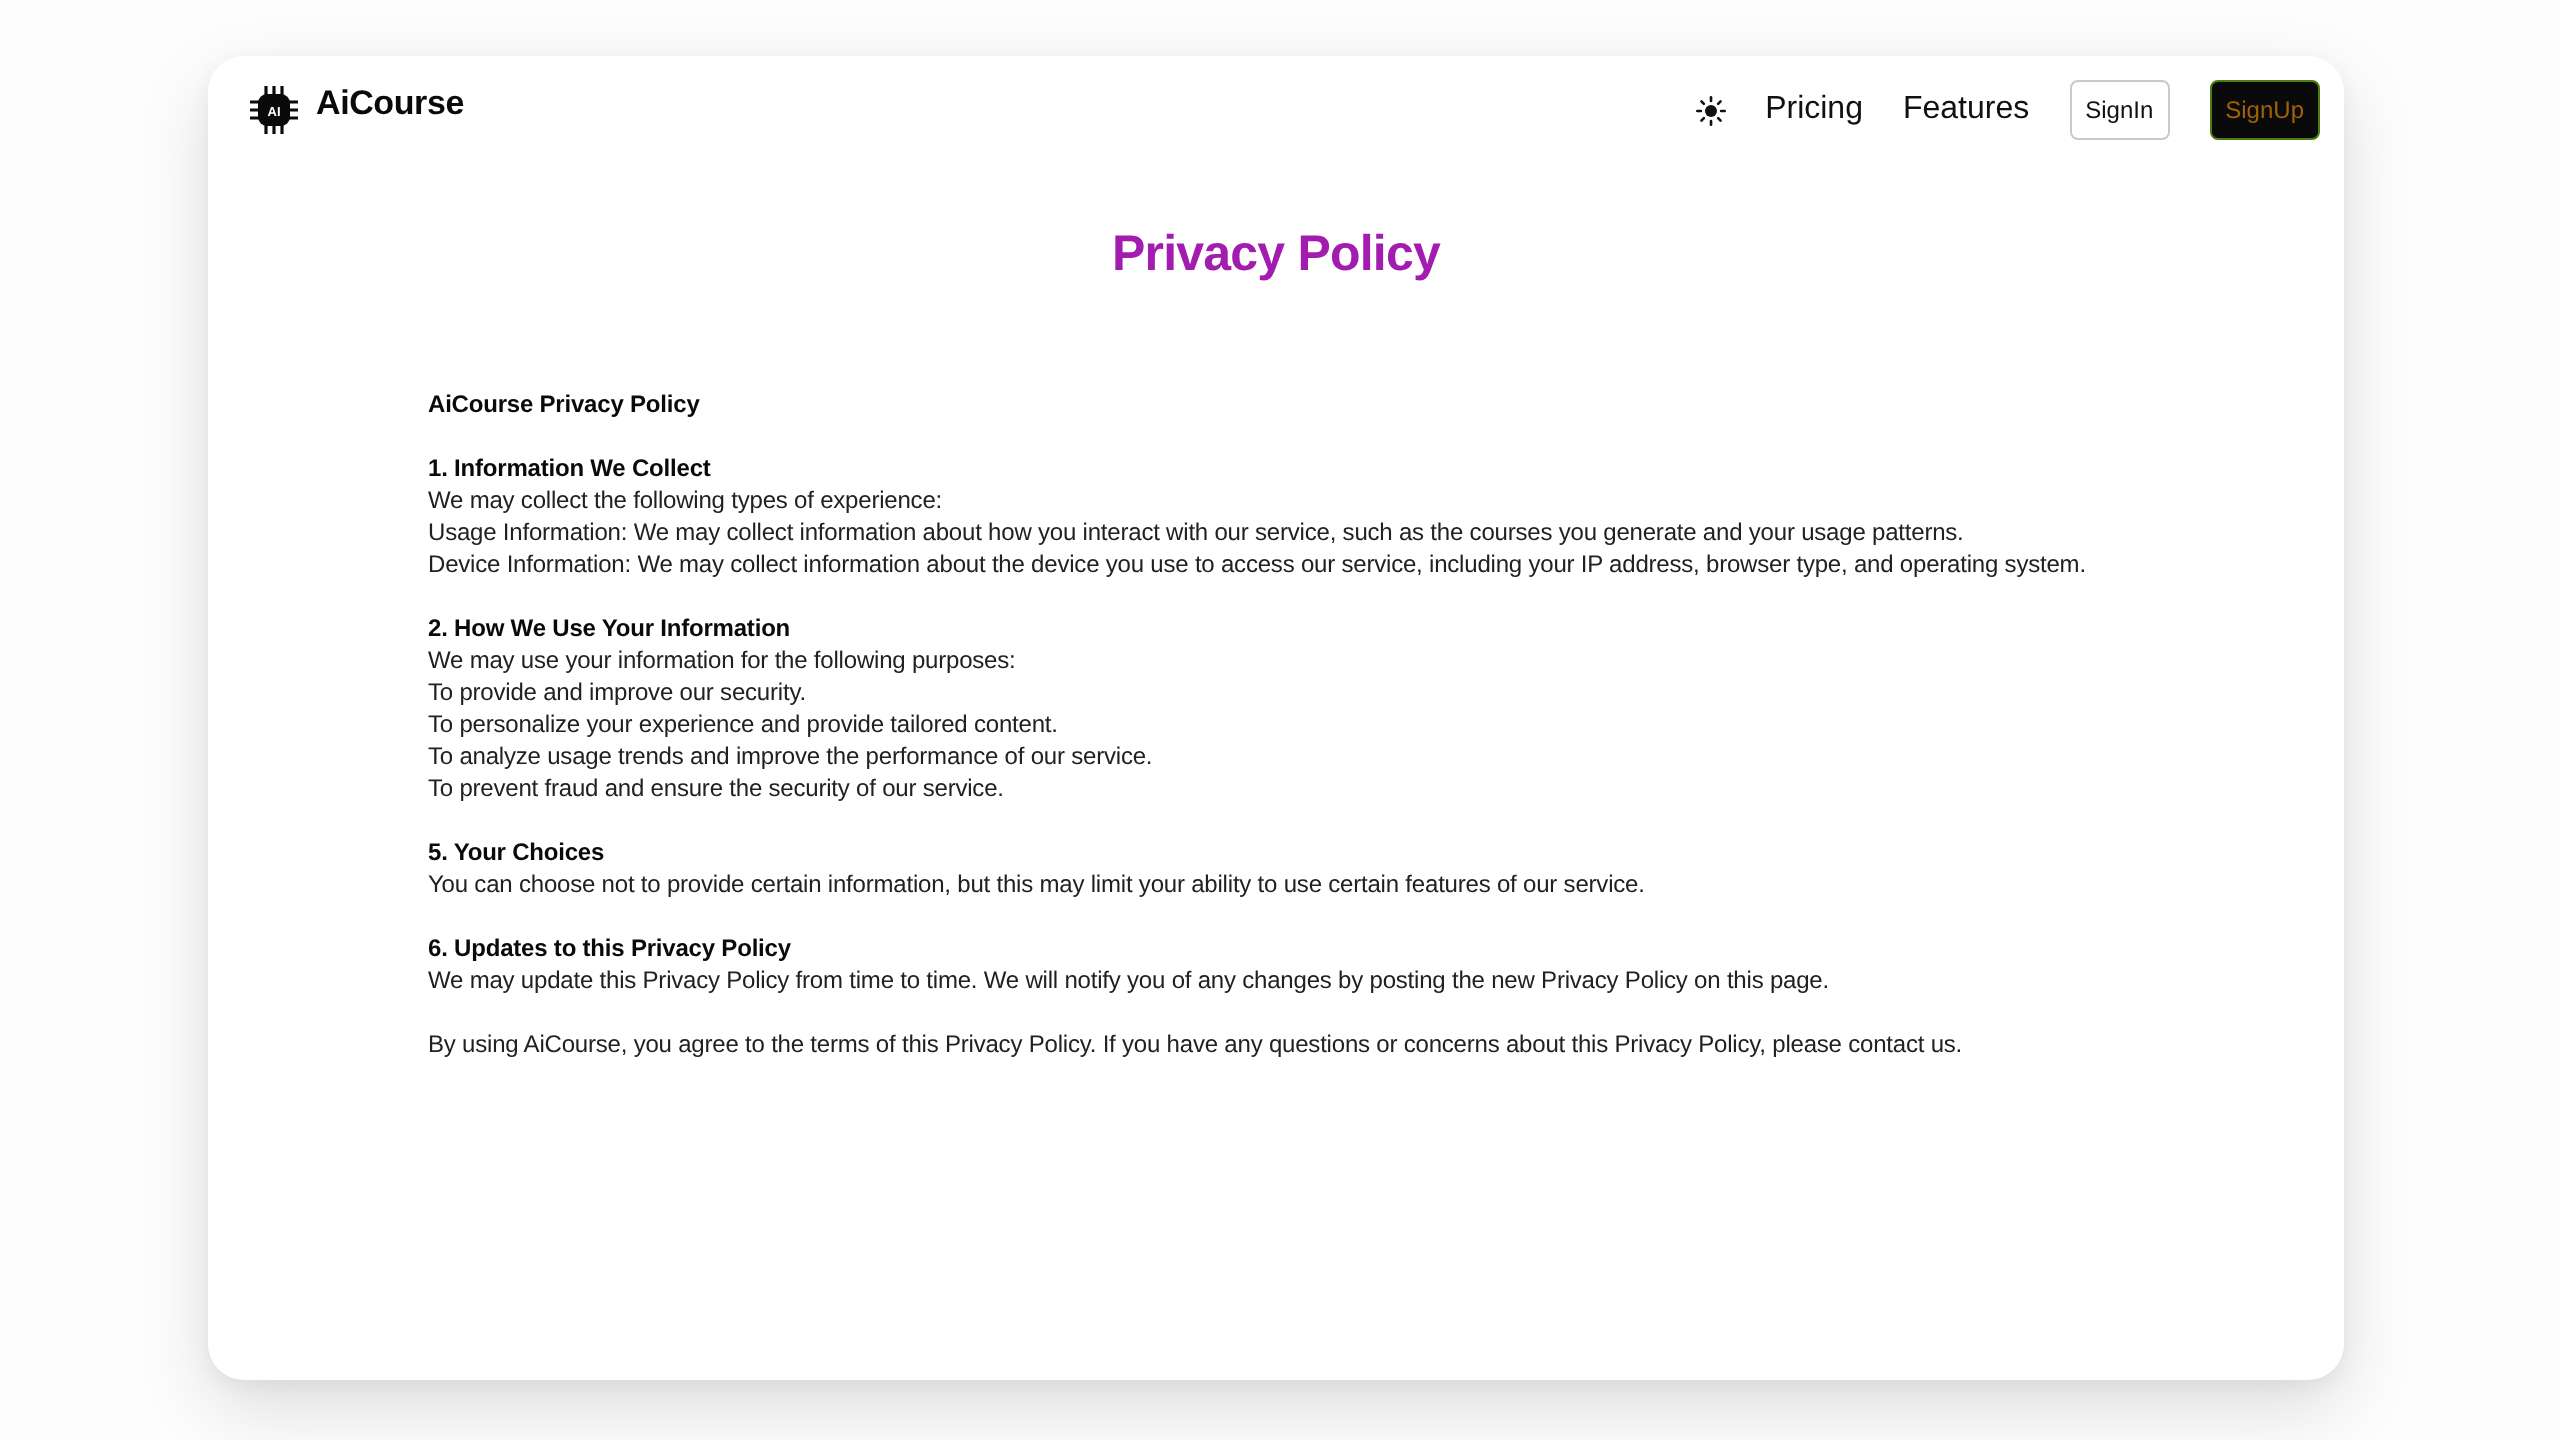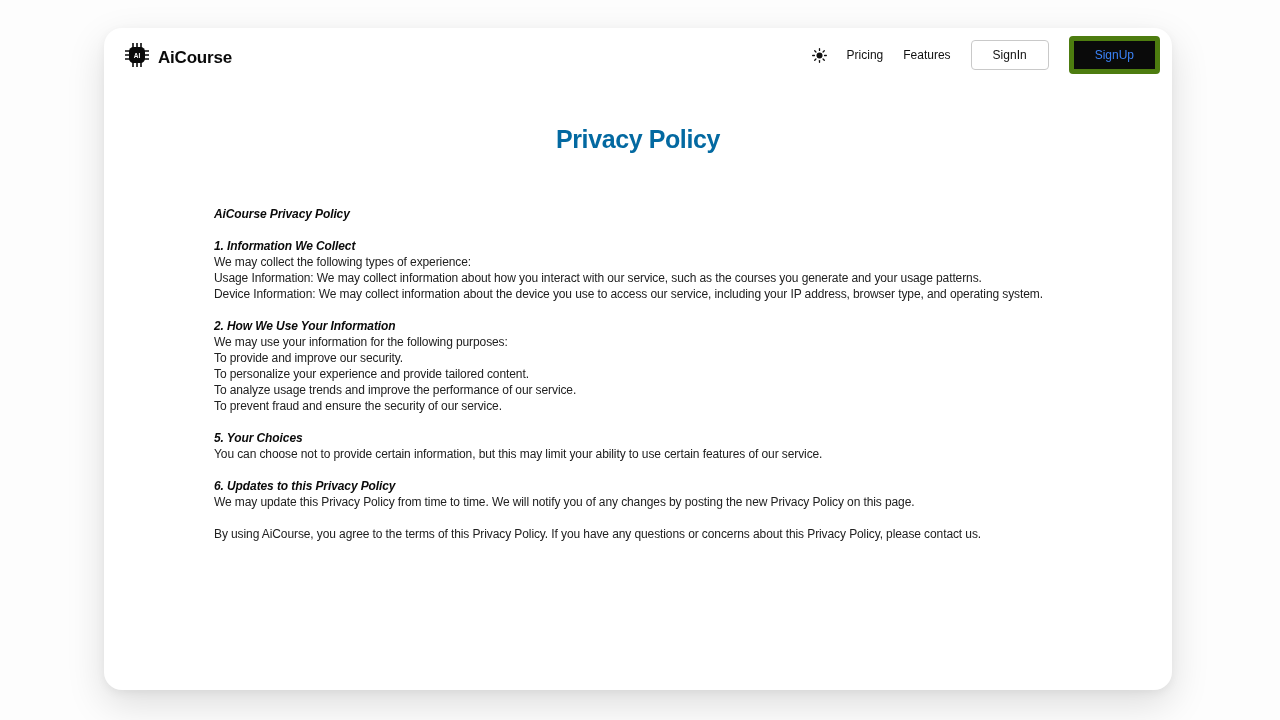--- a/index.html
+++ b/index.html
@@ -19,84 +19,84 @@
     overflow: hidden;
   }
   .navbar {
     display: flex;
     align-items: center;
     height: 54px;
     padding: 0 12px 0 20px;
   }
   .brand {
     display: flex;
-    align-items: flex-end;
+    align-items: flex-start;
     gap: 8px;
     cursor: pointer;
   }
   .brand-name {
     font-size: 17px;
     font-weight: 700;
     letter-spacing: -0.2px;
     color: #0a0a0a;
   }
   .nav-group {
     margin-left: auto;
     display: flex;
     align-items: center;
     gap: 20px;
   }
   .theme-toggle {
     background: none; border: none; cursor: pointer;
     display: flex; align-items: center; padding: 0;
   }
   .nav-link {
-    font-size: 12px;
+    font-size: 16px;
     color: #111111;
     cursor: pointer;
     text-decoration: none;
   }
   .btn {
     font-family: "Liberation Sans", "DejaVu Sans", sans-serif;
     font-size: 12px;
     border-radius: 4px;
-    padding: 8px 21px;
+    padding: 8px 7px;
     cursor: pointer;
     line-height: 1;
   }
   .btn-signin {
     background: #ffffff;
     border: 1px solid #c9c9c9;
     color: #111111;
   }
   .btn-signup {
     background: #0a0a0a;
-    border: 5px solid #4d7c0f;
-    color: #3b82f6;
+    border: 1px solid #4d7c0f;
+    color: #a16207;
   }
   .page-title {
-    margin-top: 40px;
+    margin-top: 28px;
     text-align: center;
     font-size: 25px;
     line-height: 34px;
     font-weight: 800;
     letter-spacing: -0.4px;
-    color: #0369a1;
+    color: #a21caf;
   }
   .content {
     width: 848px;
     margin: 50px auto 0;
     font-size: 12px;
     line-height: 16px;
     letter-spacing: -0.1px;
     color: #212121;
   }
   .section { margin-bottom: 16px; }
   .line { white-space: nowrap; }
-  .line.heading { font-weight: 700; color: #0a0a0a; font-style: italic; }
+  .line.heading { font-weight: 700; color: #0a0a0a; }
 </style>
 </head>
 <body>
 
 <div class="card">
 
   <div class="navbar">
     <div class="brand">
       <span style="display:flex;">
         <svg width="26" height="26" viewBox="0 0 26 26">

